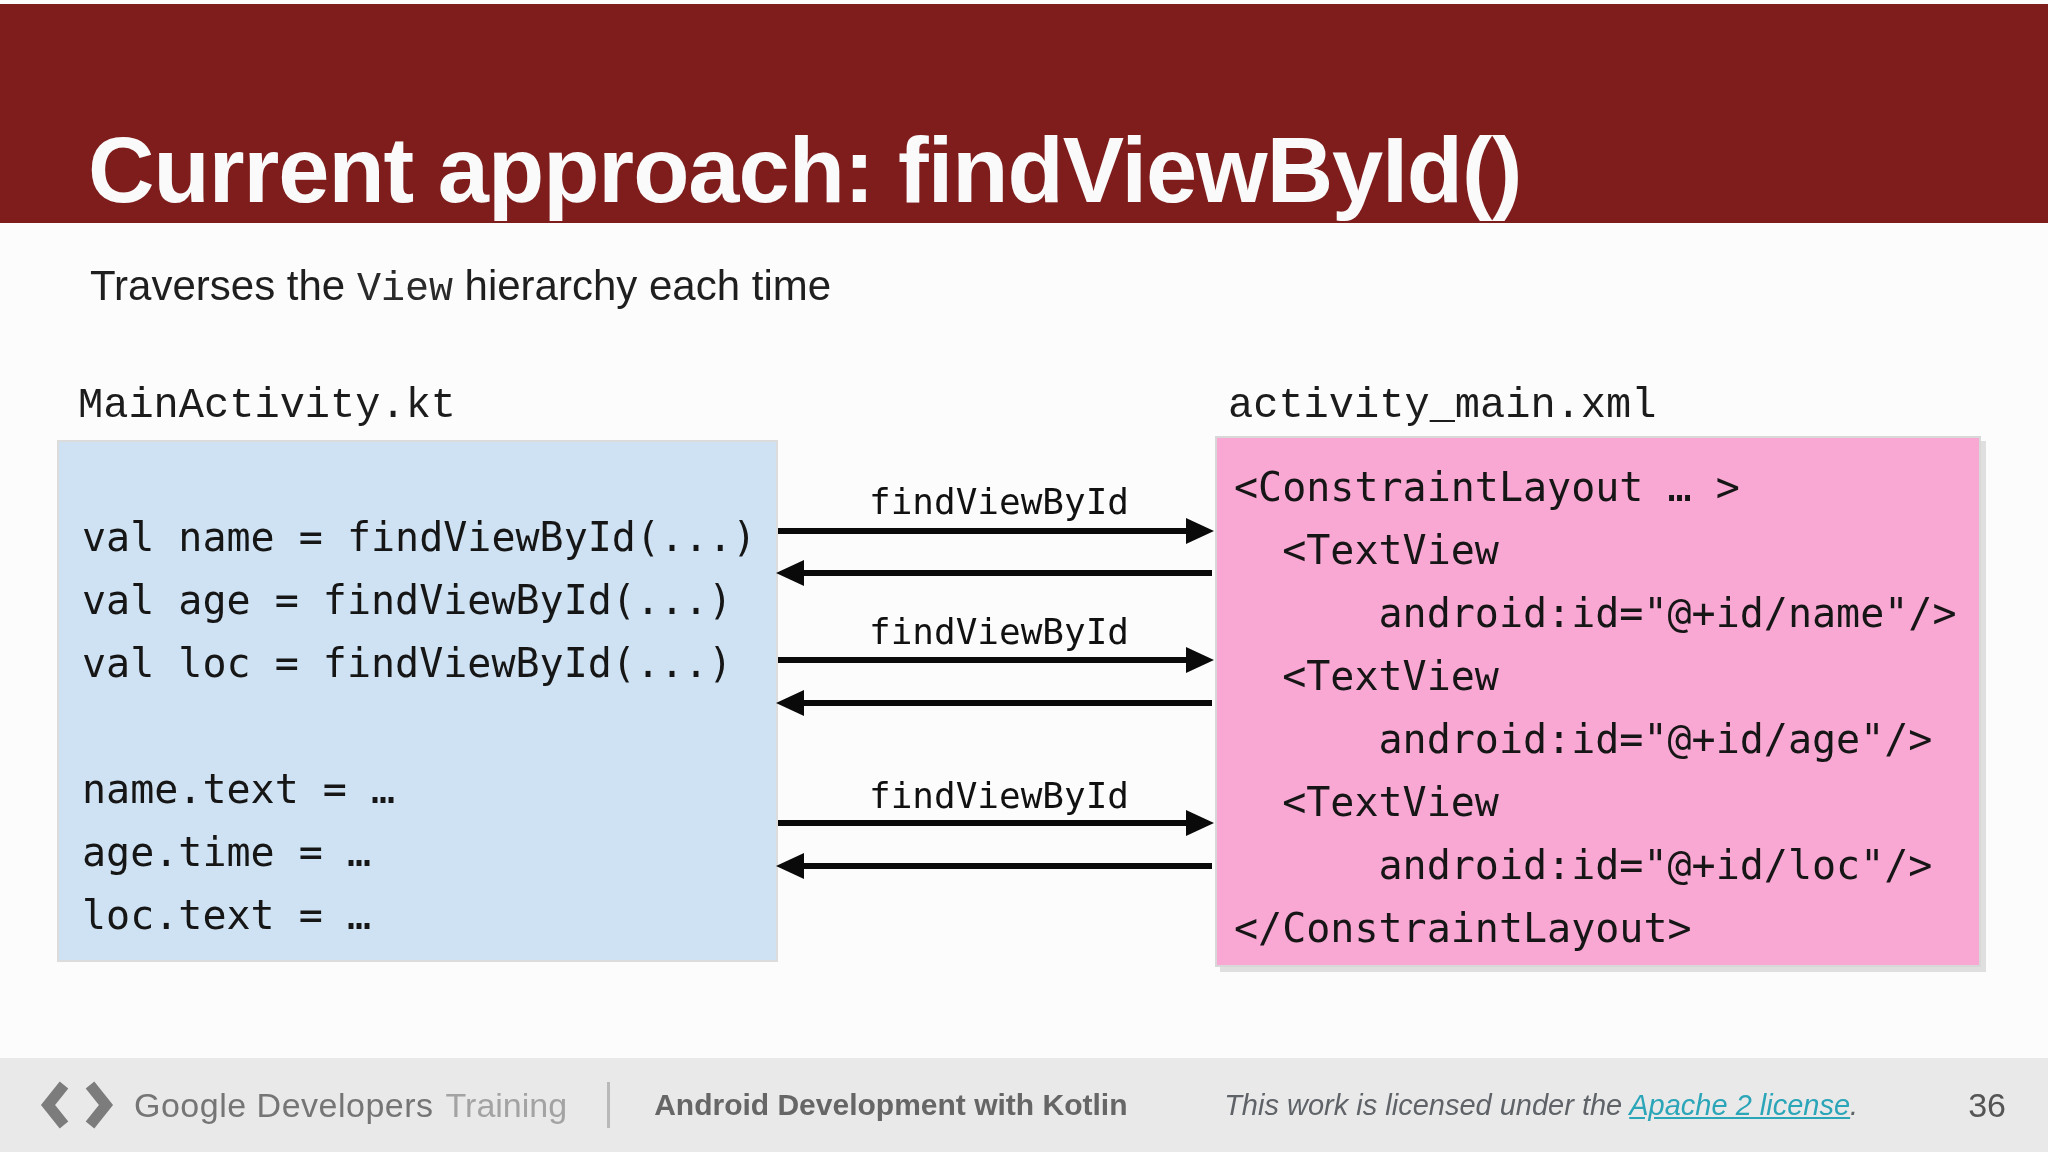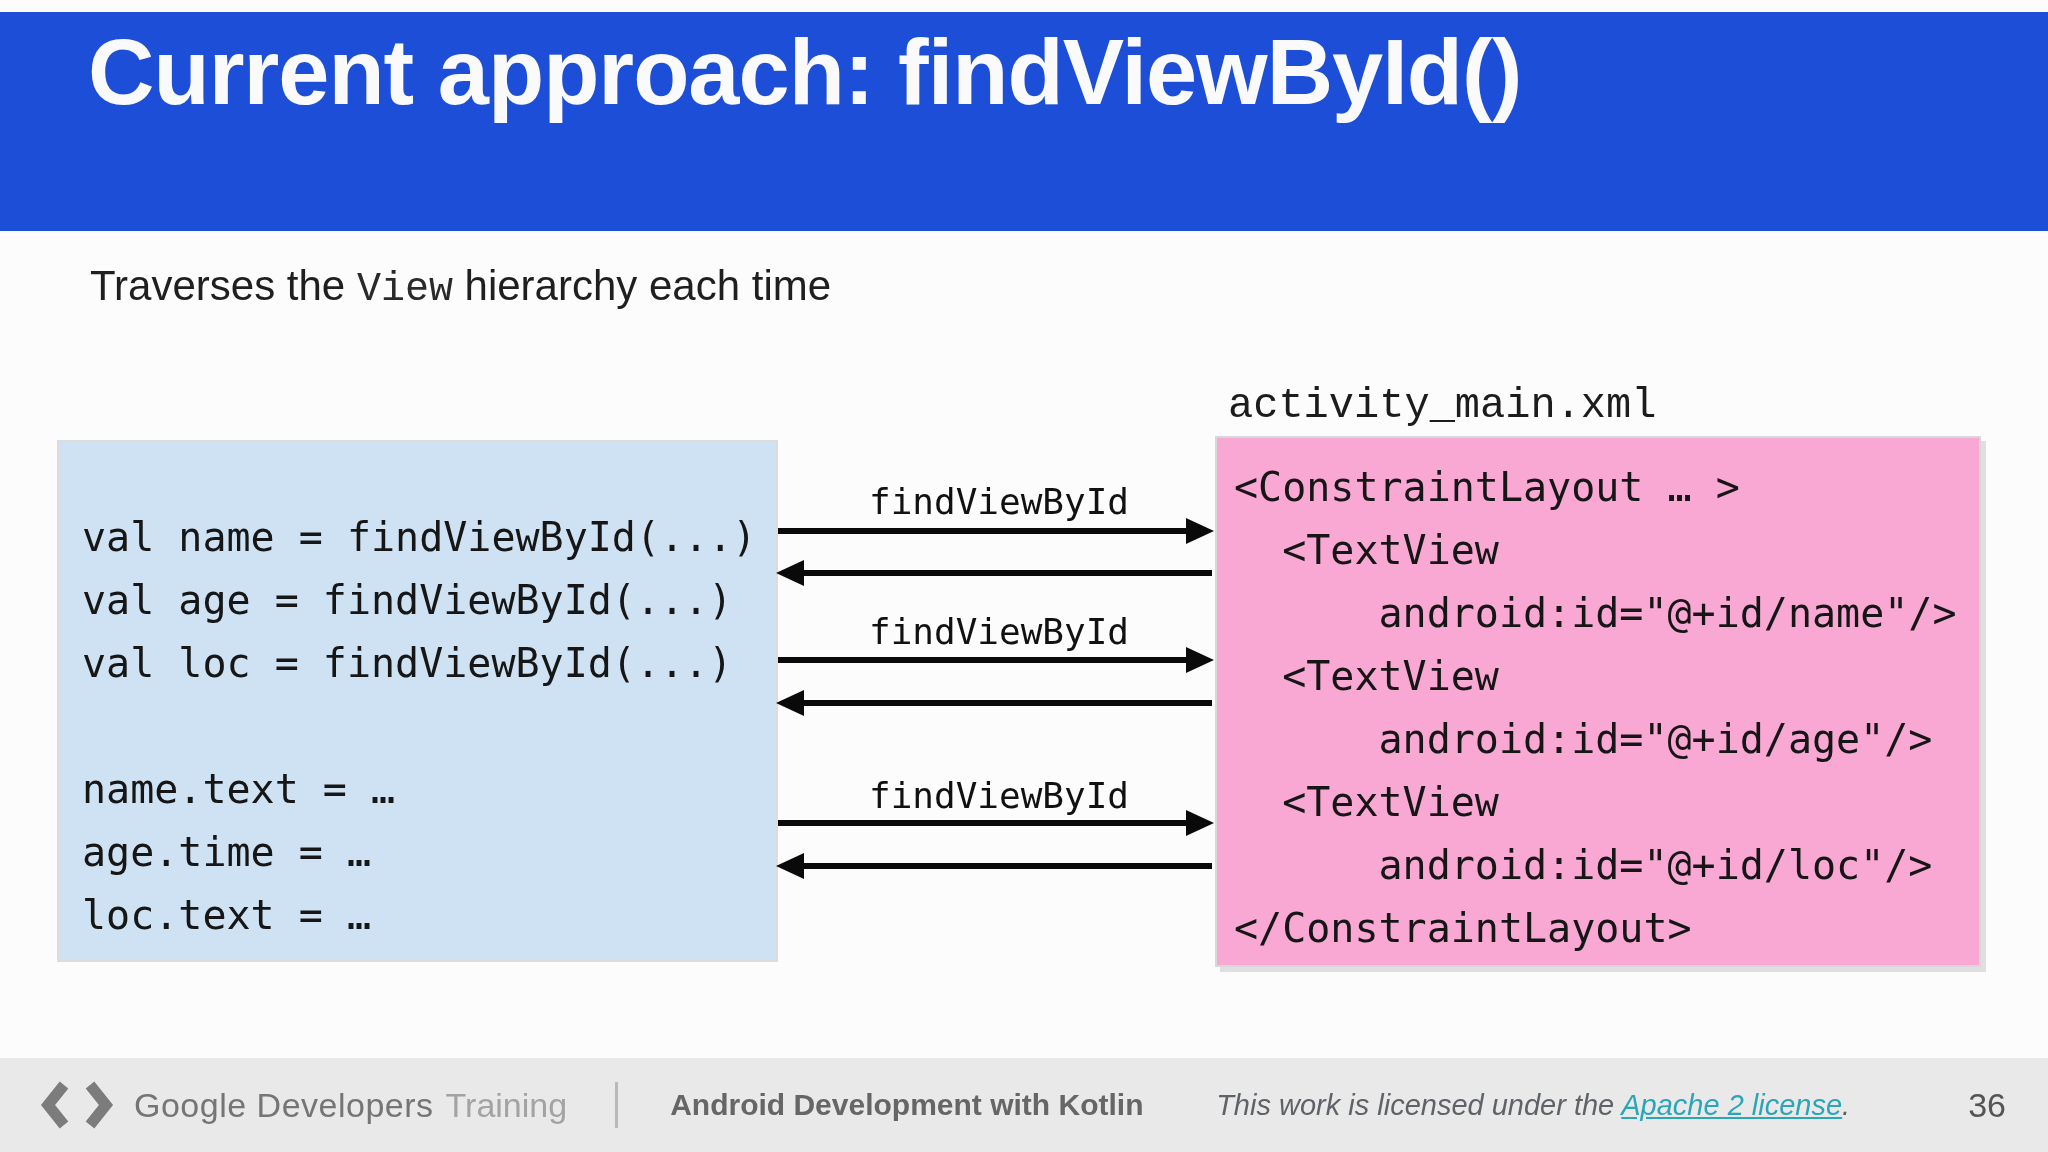--- a/index.html
+++ b/index.html
@@ -2,22 +2,22 @@
 <html><head>
 <meta charset="utf-8">
 <style>
   * { margin:0; padding:0; box-sizing:border-box; }
   html,body { width:2048px; height:1152px; }
   body { font-family:"Liberation Sans", sans-serif; background:#fcfcfc; }
 
   .slide { position:relative; width:2048px; height:1152px; overflow:hidden; background:#fcfcfc; }
 
   
-  .hdr { position:absolute; left:0; top:12px; width:100%; height:219px;
-         background:#1d4ed8; display:flex; align-items:flex-start; }
+  .hdr { position:absolute; left:0; top:4px; width:100%; height:219px;
+         background:#7f1d1d; display:flex; align-items:flex-end; }
   .hdr h1 { color:#fafafa; font-size:92px; font-weight:700; letter-spacing:-1px;
             padding-left:88px; padding-top:8px; white-space:nowrap; }
 
   
   .subtitle { position:absolute; left:90px; top:262px; font-size:42px; color:#1f1f1f; }
   .subtitle .mono { font-family:"Liberation Mono", monospace; font-size:40px; color:#2a2a2a; }
 
   
   .file-label { position:absolute; top:382px; font-family:"Liberation Mono", monospace;
                 font-size:42px; color:#1c1c1c; white-space:nowrap; }
@@ -47,21 +47,21 @@
         border-bottom:13px solid transparent; }
   .arrow.left { left:26px; right:0; }
   .arrow.left::after { content:''; position:absolute; right:100%; top:50%;
         transform:translateY(-50%); width:0; height:0;
         border-right:28px solid #0a0a0a; border-top:13px solid transparent;
         border-bottom:13px solid transparent; }
 
   
   .ftr { position:absolute; left:0; bottom:0; width:100%; height:94px;
          background:#e9e9e9; display:flex; align-items:center;
-         padding:0 42px 0 38px;gap:8px; }
+         padding:0 42px 0 38px; }
   .brand { display:flex; align-items:center; }
   .brand svg { display:block; margin-right:18px; }
   .brand-main { font-size:34px; font-weight:500; color:#757575; letter-spacing:0.5px; }
   .brand-training { font-size:34px; font-weight:400; color:#a3a3a3; margin-left:12px; }
   .ftr-divider { width:3px; height:46px; background:#b9b9b9; margin:0 44px 0 40px; }
   .course { font-size:30px; font-weight:700; color:#666; }
   .license { margin-left:auto; font-style:italic; font-size:29px; color:#5f6368; }
   .license a { color:#2ba5b8; text-decoration:underline; }
   .page-num { font-size:34px; color:#555; margin-left:110px; }
 </style>
@@ -69,20 +69,21 @@
 <body>
 
 <div class="slide">
 
   <header class="hdr">
     <h1>Current approach: findViewById()</h1>
   </header>
 
   <p class="subtitle"><span>Traverses the </span><span class="mono">View</span><span> hierarchy each time</span></p>
 
+  <div class="file-label kt">MainActivity.kt</div>
   <div class="file-label xml">activity_main.xml</div>
 
   <div class="code-box box-kotlin">
     <div class="code-line">val name = findViewById(...)</div>
     <div class="code-line">val age = findViewById(...)</div>
     <div class="code-line">val loc = findViewById(...)</div>
     <div class="code-line"></div>
     <div class="code-line">name.text = …</div>
     <div class="code-line">age.time = …</div>
     <div class="code-line">loc.text = …</div>

